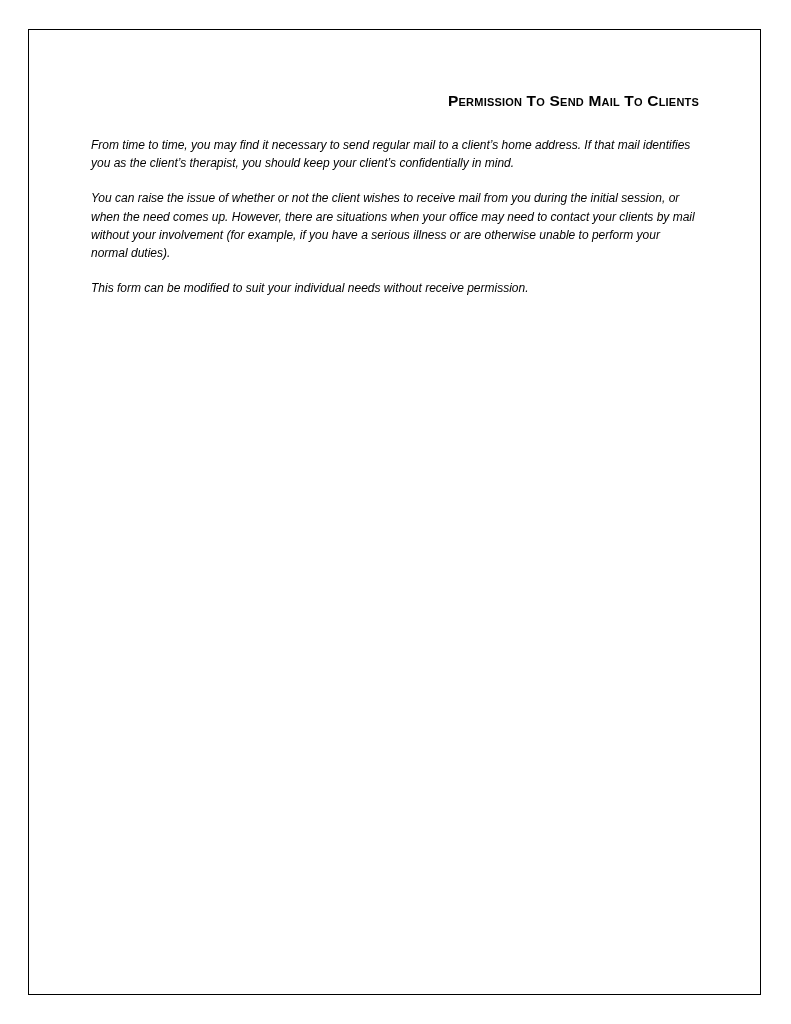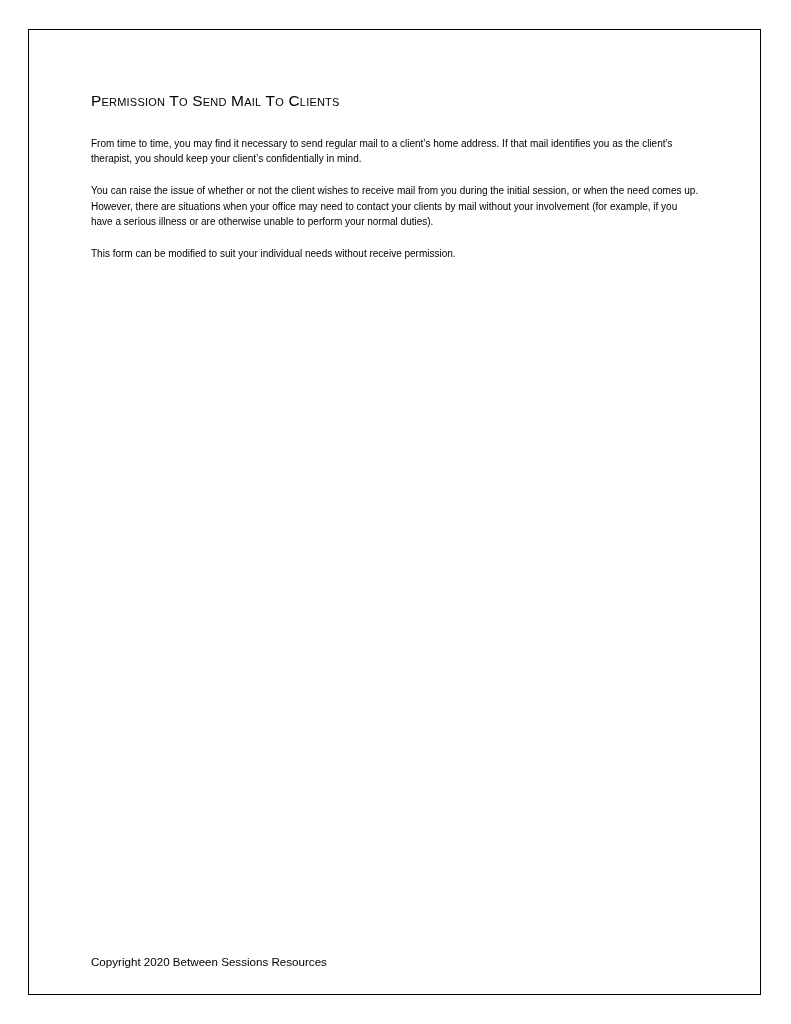--- a/index.html
+++ b/index.html
@@ -24,33 +24,34 @@
     background: #ffffff;
     box-sizing: border-box;
   }
   .content {
     position: absolute;
     left: 62px;
     top: 62px;
     width: 608px;
   }
   .doc-title {
-    text-align: left;
-    font-weight: normal;
+    text-align: right;
+    font-weight: bold;
     font-size: 15.5px;
     letter-spacing: 0.2px;
     margin: 0 0 26px 0;
     font-variant: small-caps;
     text-transform: none;
   }
   .para {
-    font-size: 10px;
+    font-size: 12px;
     line-height: 1.52;
     margin: 0 0 17px 0;
     text-align: left;
+    font-style: italic;
   }
   .para:last-child {
     margin-bottom: 0;
   }
   .footer {
     position: absolute;
     left: 62px;
     bottom: 24px;
     font-size: 11.6px;
     line-height: 1.4;
@@ -60,14 +61,13 @@
 </head>
 <body>
 
 <div class="page">
   <div class="content">
     <h1 class="doc-title">Permission To Send Mail To Clients</h1>
     <p class="para">From time to time, you may find it necessary to send regular mail to a client’s home address. If that mail identifies you as the client’s therapist, you should keep your client’s confidentially in mind.</p>
     <p class="para">You can raise the issue of whether or not the client wishes to receive mail from you during the initial session, or when the need comes up. However, there are situations when your office may need to contact your clients by mail without your involvement (for example, if you have a serious illness or are otherwise unable to perform your normal duties).</p>
     <p class="para">This form can be modified to suit your individual needs without receive permission.</p>
   </div>
-  <div class="footer">Copyright 2020 Between Sessions Resources</div>
 </div>
 
 </body></html>

